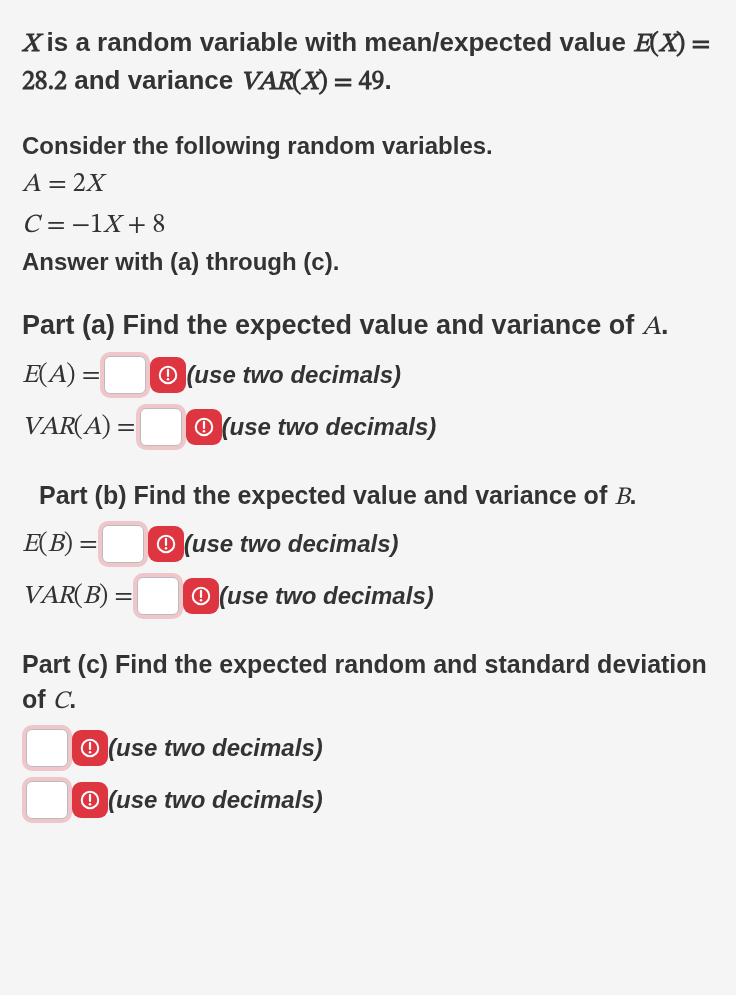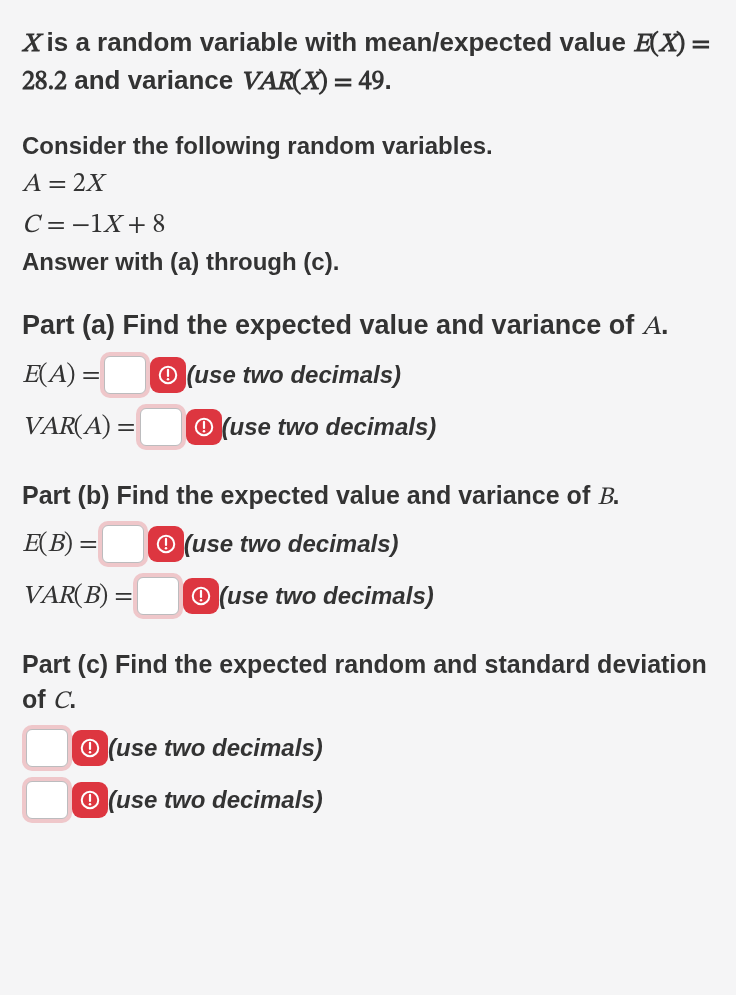--- a/index.html
+++ b/index.html
@@ -112,21 +112,21 @@
           <circle cx="12" cy="12" r="9" stroke="#fff" stroke-width="2.2"></circle>
           <line x1="12" y1="6.5" x2="12" y2="13" stroke="#fff" stroke-width="2.4" stroke-linecap="round"></line>
           <circle cx="12" cy="16.6" r="1.4" fill="#fff"></circle>
         </svg>
     </span>
     <span class="hint">(use two decimals)</span>
   </div>
 </div>
 
 <div class="block">
-  <div style="font-size:25px;">
+  <div style="font-size:25px;margin-left:17px;">
     <span class="part-label">Part (b)</span><span class="prompt-text"> Find the expected value and variance of </span><span class="math">B</span><span class="prompt-text">.</span>
   </div>
 
   <div class="answer-row">
     <span class="mathlead"><span class="math">E</span><span class="mathn">(</span><span class="math">B</span><span class="mathn">) =</span></span>
     <span class="input-wrap">
       <input class="input-box" type="text" style="">
     </span>
     <span class="err-badge">
       <svg viewBox="0 0 24 24" fill="none">

